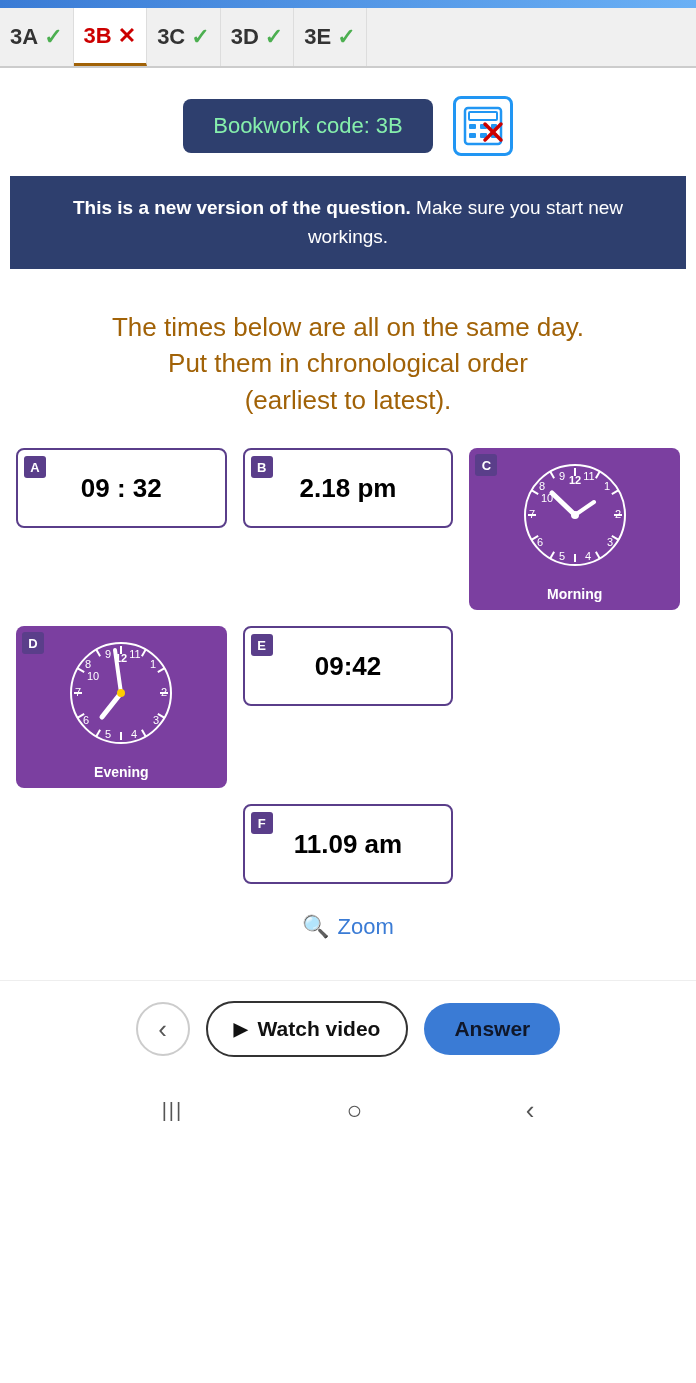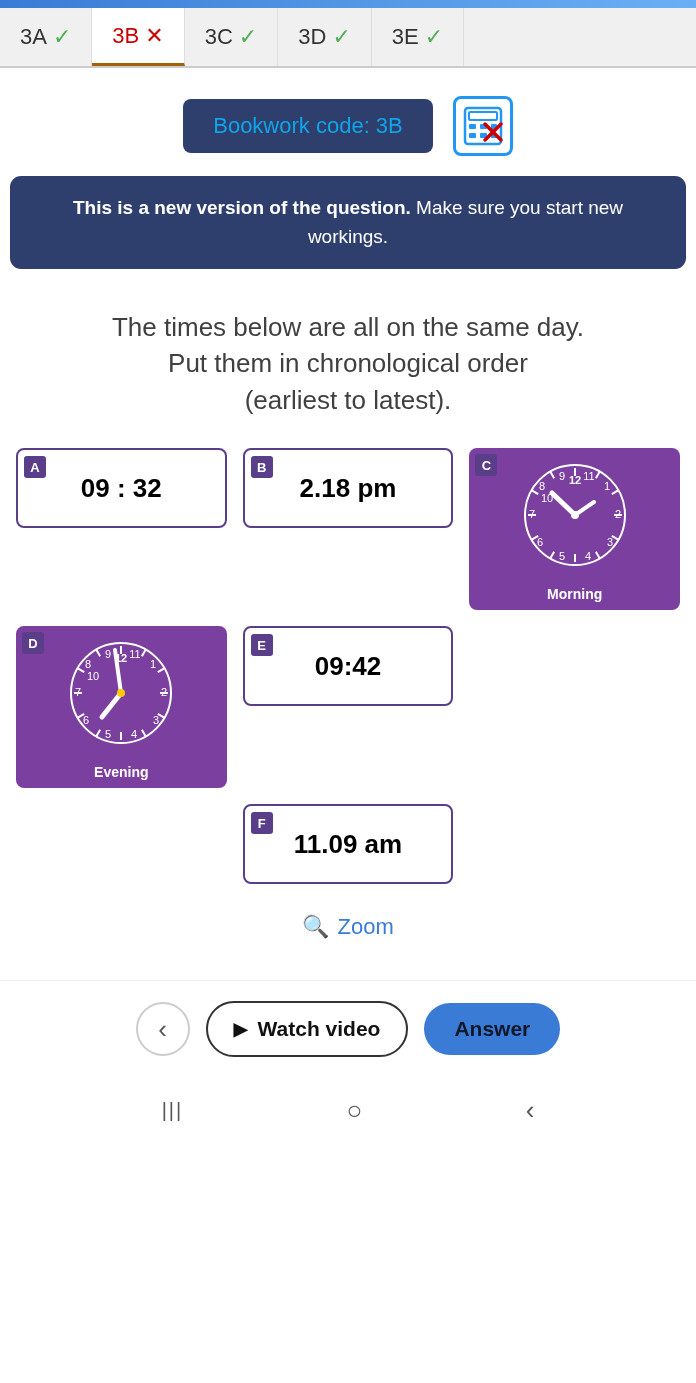--- a/index.html
+++ b/index.html
@@ -17,23 +17,23 @@
       display: flex;
       align-items: stretch;
       background: #f0f0f0;
       border-bottom: 2px solid #ccc;
       height: 60px;
     }
     .tab {
       display: flex;
       align-items: center;
       justify-content: center;
-      padding: 0 20px;
+      padding: 0 10px;
       font-size: 22px;
-      font-weight: normal;
+      font-weight: bold;
       cursor: pointer;
       gap: 6px;
       color: #333;
       border-right: 1px solid #ddd;
     }
     .tab.active {
       background: #fff;
       border-bottom: 3px solid #a16207;
       color: #c00;
     }
@@ -43,21 +43,21 @@
     
     .bookwork-section {
       display: flex;
       align-items: center;
       justify-content: center;
       gap: 20px;
       padding: 28px 20px 20px;
     }
     .bookwork-badge {
       background: #2e3f6e;
-      color: #0ea5e9;
+      color: #86efac;
       font-size: 22px;
       padding: 14px 30px;
       border-radius: 8px;
     }
     .calculator-icon {
       width: 60px;
       height: 60px;
       border: 3px solid #2196f3;
       border-radius: 8px;
       display: flex;
@@ -72,31 +72,31 @@
 
     
     .new-version-banner {
       background: #2e3f6e;
       color: #fff;
       text-align: center;
       padding: 18px 24px;
       font-size: 19px;
       line-height: 1.5;
       margin: 0 10px 10px;
-      border-radius: 11px;
+      border-radius: 0;
     }
     .new-version-banner strong { font-weight: bold; }
 
     
     .question-text {
       text-align: center;
       font-size: 26px;
       line-height: 1.4;
       padding: 30px 20px 20px;
-      color: #404040;
+      color: #a16207;
     }
 
     
     .times-grid {
       display: grid;
       grid-template-columns: 1fr 1fr 1fr;
       gap: 16px;
       padding: 10px 16px 20px;
     }
     .time-card-label {

